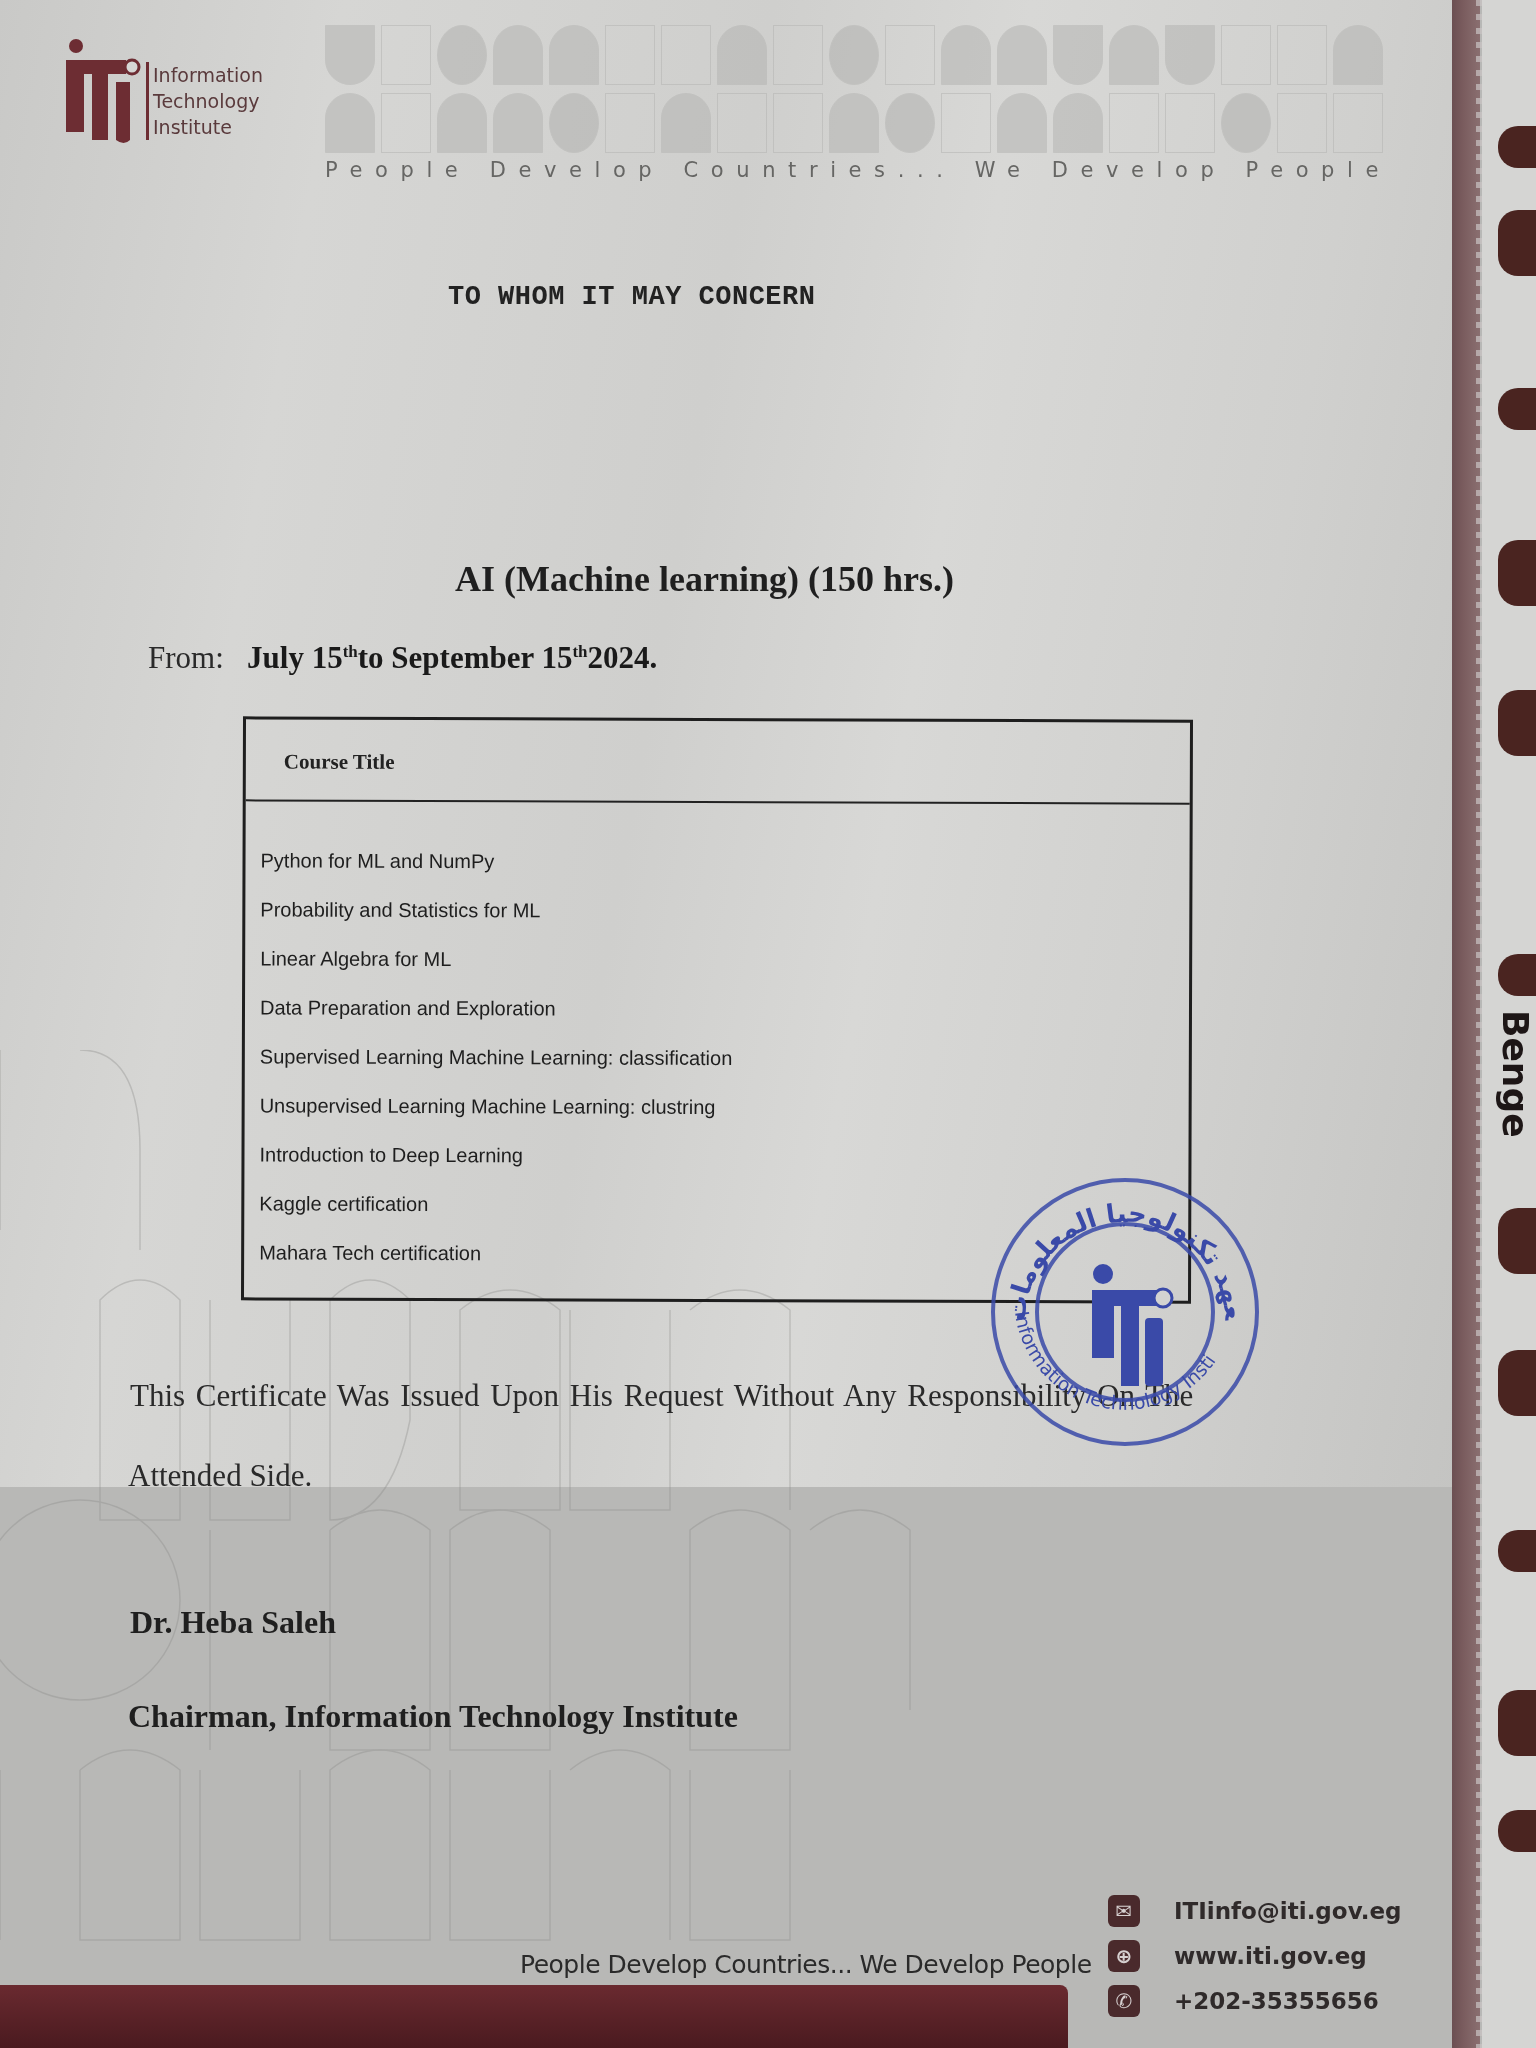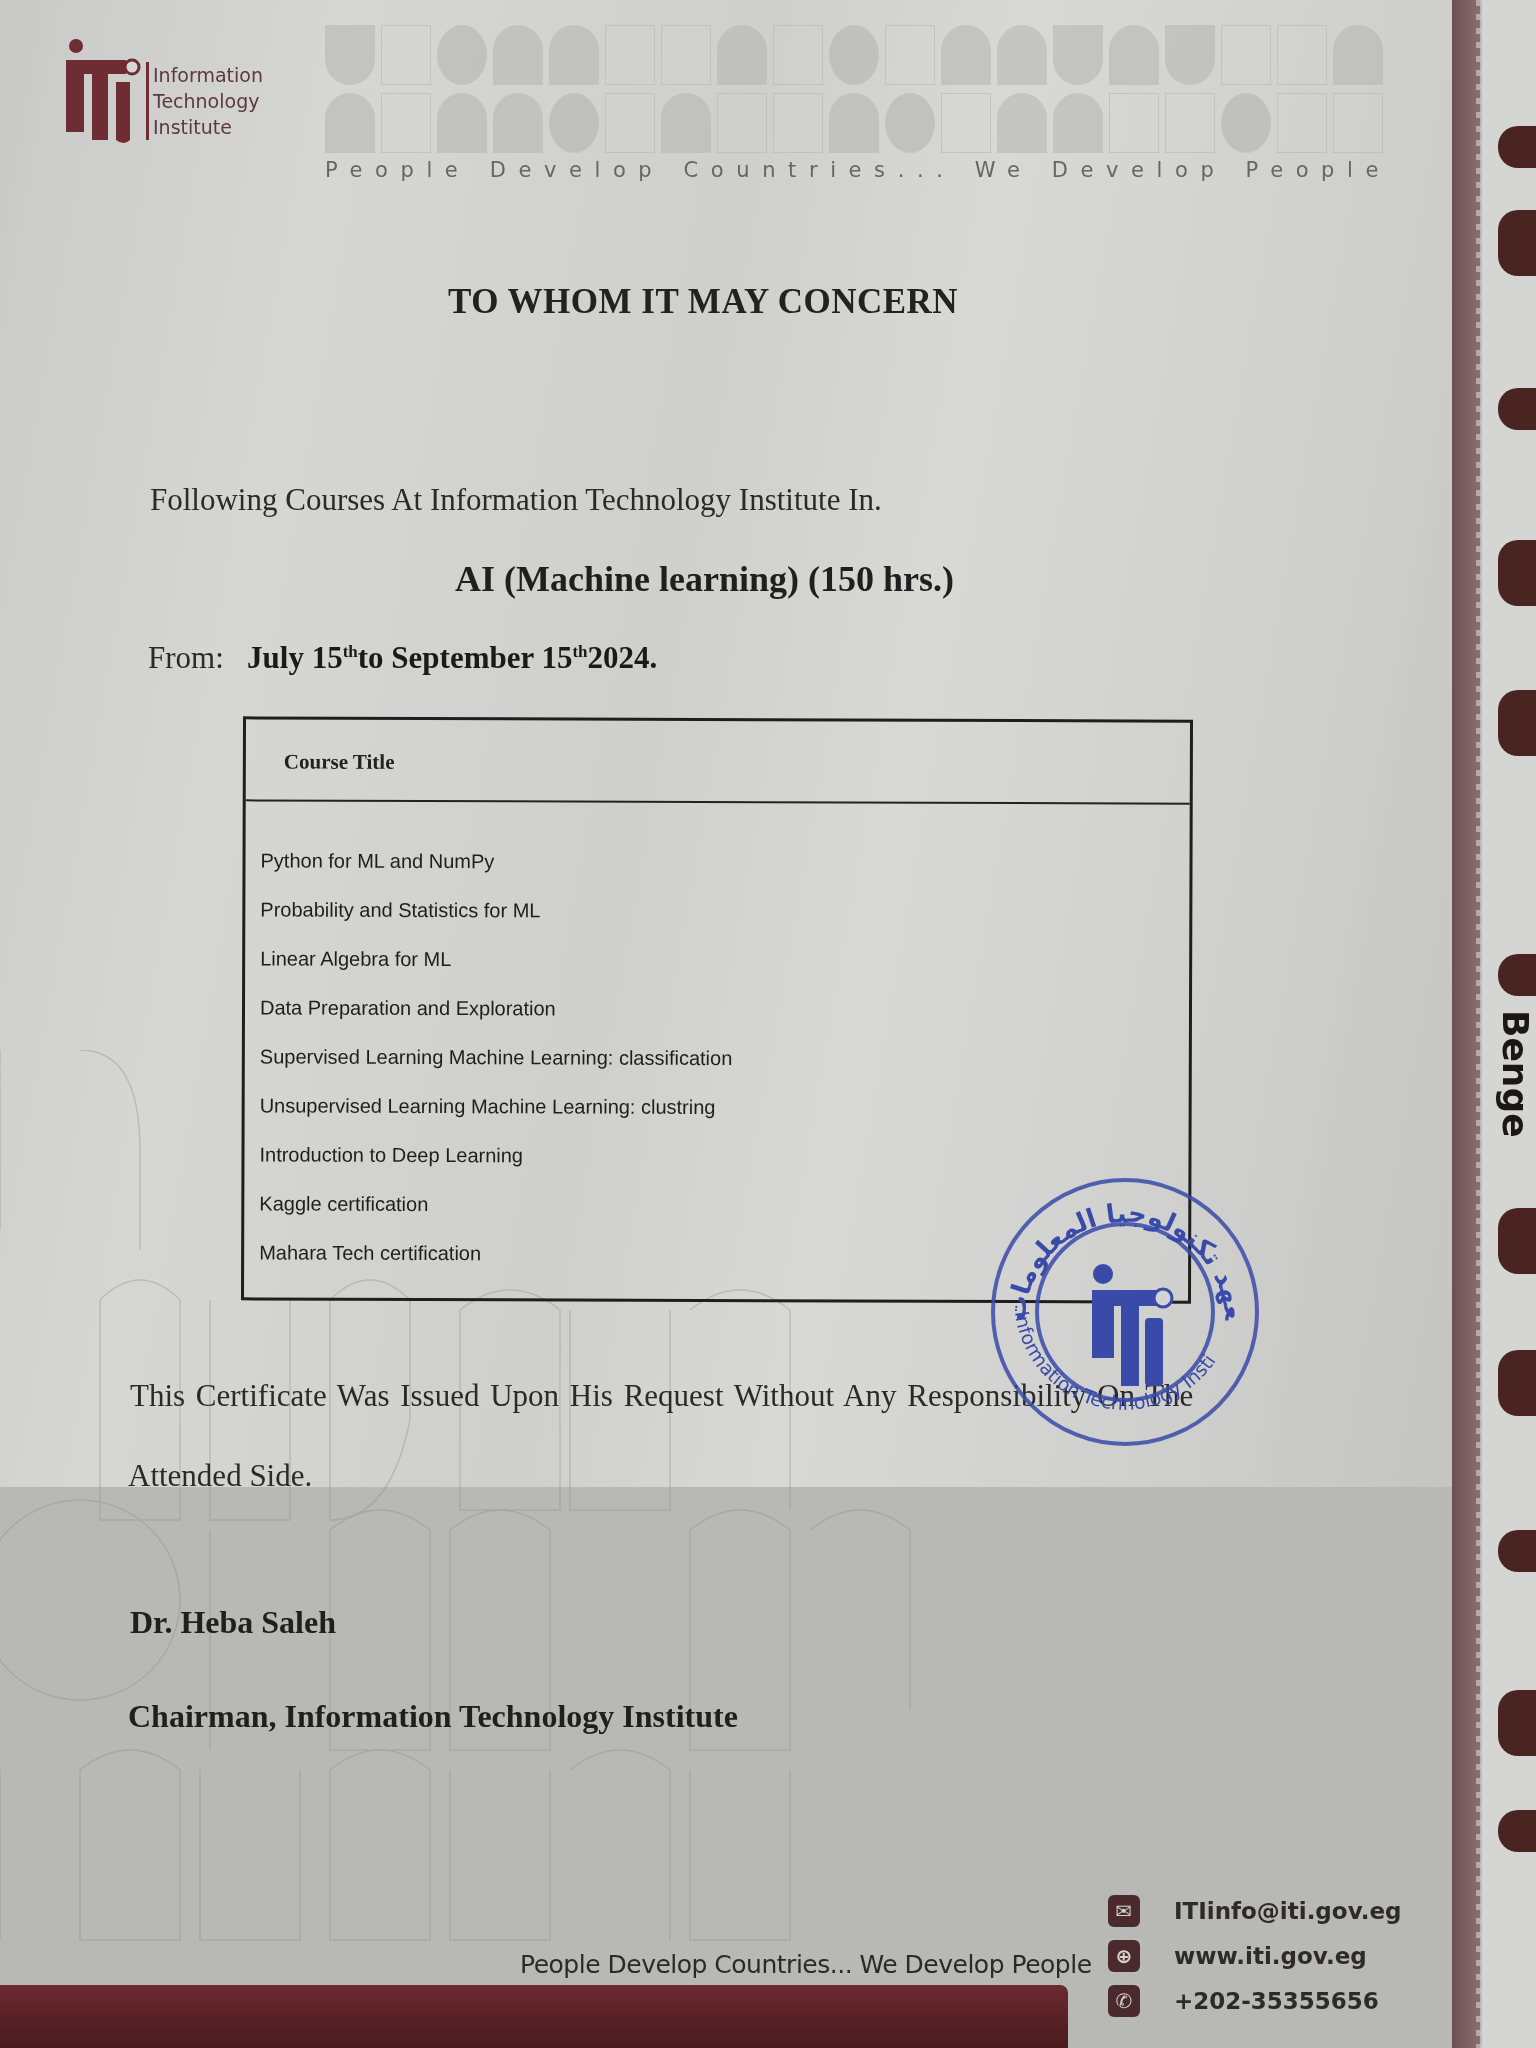--- a/index.html
+++ b/index.html
@@ -18,21 +18,21 @@
   .logo{position:absolute;left:62px;top:38px;width:80px;height:108px;}
   .logo-text{position:absolute;left:146px;top:62px;border-left:3px solid #6d2d33;padding-left:4px;
     font-family:"DejaVu Sans",sans-serif;font-size:19px;line-height:26px;color:#5a3a3c;}
   .pattern{position:absolute;left:325px;top:25px;width:1075px;height:130px;display:flex;flex-wrap:wrap;gap:6px;opacity:.55;}
   .pattern span{display:block;width:48px;height:58px;border:1px solid #b5b5b3;}
   .pattern span.a{border-radius:30px 30px 0 0;background:#b5b5b3;}
   .pattern span.b{border-radius:0 0 30px 30px;background:#b5b5b3;}
   .pattern span.c{border-radius:50%;background:#b2b2b0;}
   .tagline-top{position:absolute;left:325px;top:158px;font-family:"DejaVu Sans",sans-serif;font-size:21px;letter-spacing:12.6px;color:#666664;white-space:nowrap;}
 
-  .title{position:absolute;left:448px;top:282px;font-weight:bold;font-size:35px;color:#222;letter-spacing:.5px;}
+  .title{position:absolute;left:448px;top:282px;font-weight:bold;font-size:27px;color:#222;letter-spacing:.5px;font-family:Liberation Mono, monospace;}
   .para{position:absolute;font-size:31px;color:#2a2a2a;white-space:nowrap;}
   .para b{color:#1a1a1a;}
   .course-name{position:absolute;left:455px;top:558px;font-weight:bold;font-size:36px;color:#1f1f1f;}
   .from{position:absolute;left:148px;top:640px;font-size:31px;color:#2a2a2a;white-space:nowrap;}
   .from b{color:#1a1a1a;}
   sup{font-size:17px;}
 
   .table{position:absolute;left:242px;top:718px;width:944px;height:578px;border:3px solid #1e1e1e;transform:rotate(.2deg);}
   .thead{height:80px;border-bottom:2px solid #222;}
   .th{position:absolute;left:38px;top:30px;font-weight:bold;font-size:21px;color:#222;text-align:right;}
@@ -110,21 +110,20 @@
       <span></span>
       <span></span>
       <span class="c"></span>
       <span></span>
       <span></span>
   </div>
   <div class="tagline-top">People Develop Countries... We Develop People</div>
 
   <div class="title">TO WHOM IT MAY CONCERN</div>
 
-  <div class="para" style="left:150px;top:482px;">Following Courses At Information Technology Institute In.</div>
 
   <div class="course-name">AI (Machine learning) (150 hrs.)</div>
 
   <div class="from">
     <span>From:</span>&nbsp;&nbsp;
     <b><span>July 15</span><sup>th</sup><span>to September 15</span><sup>th</sup><span>2024.</span></b>
   </div>
 
   <svg class="bg-arches" viewBox="0 0 920 900" fill="none" stroke="#8a8a88" stroke-width="1.5">
     <path d="M0 0 v180 M80 0 q60 0 60 100 v100"></path>

